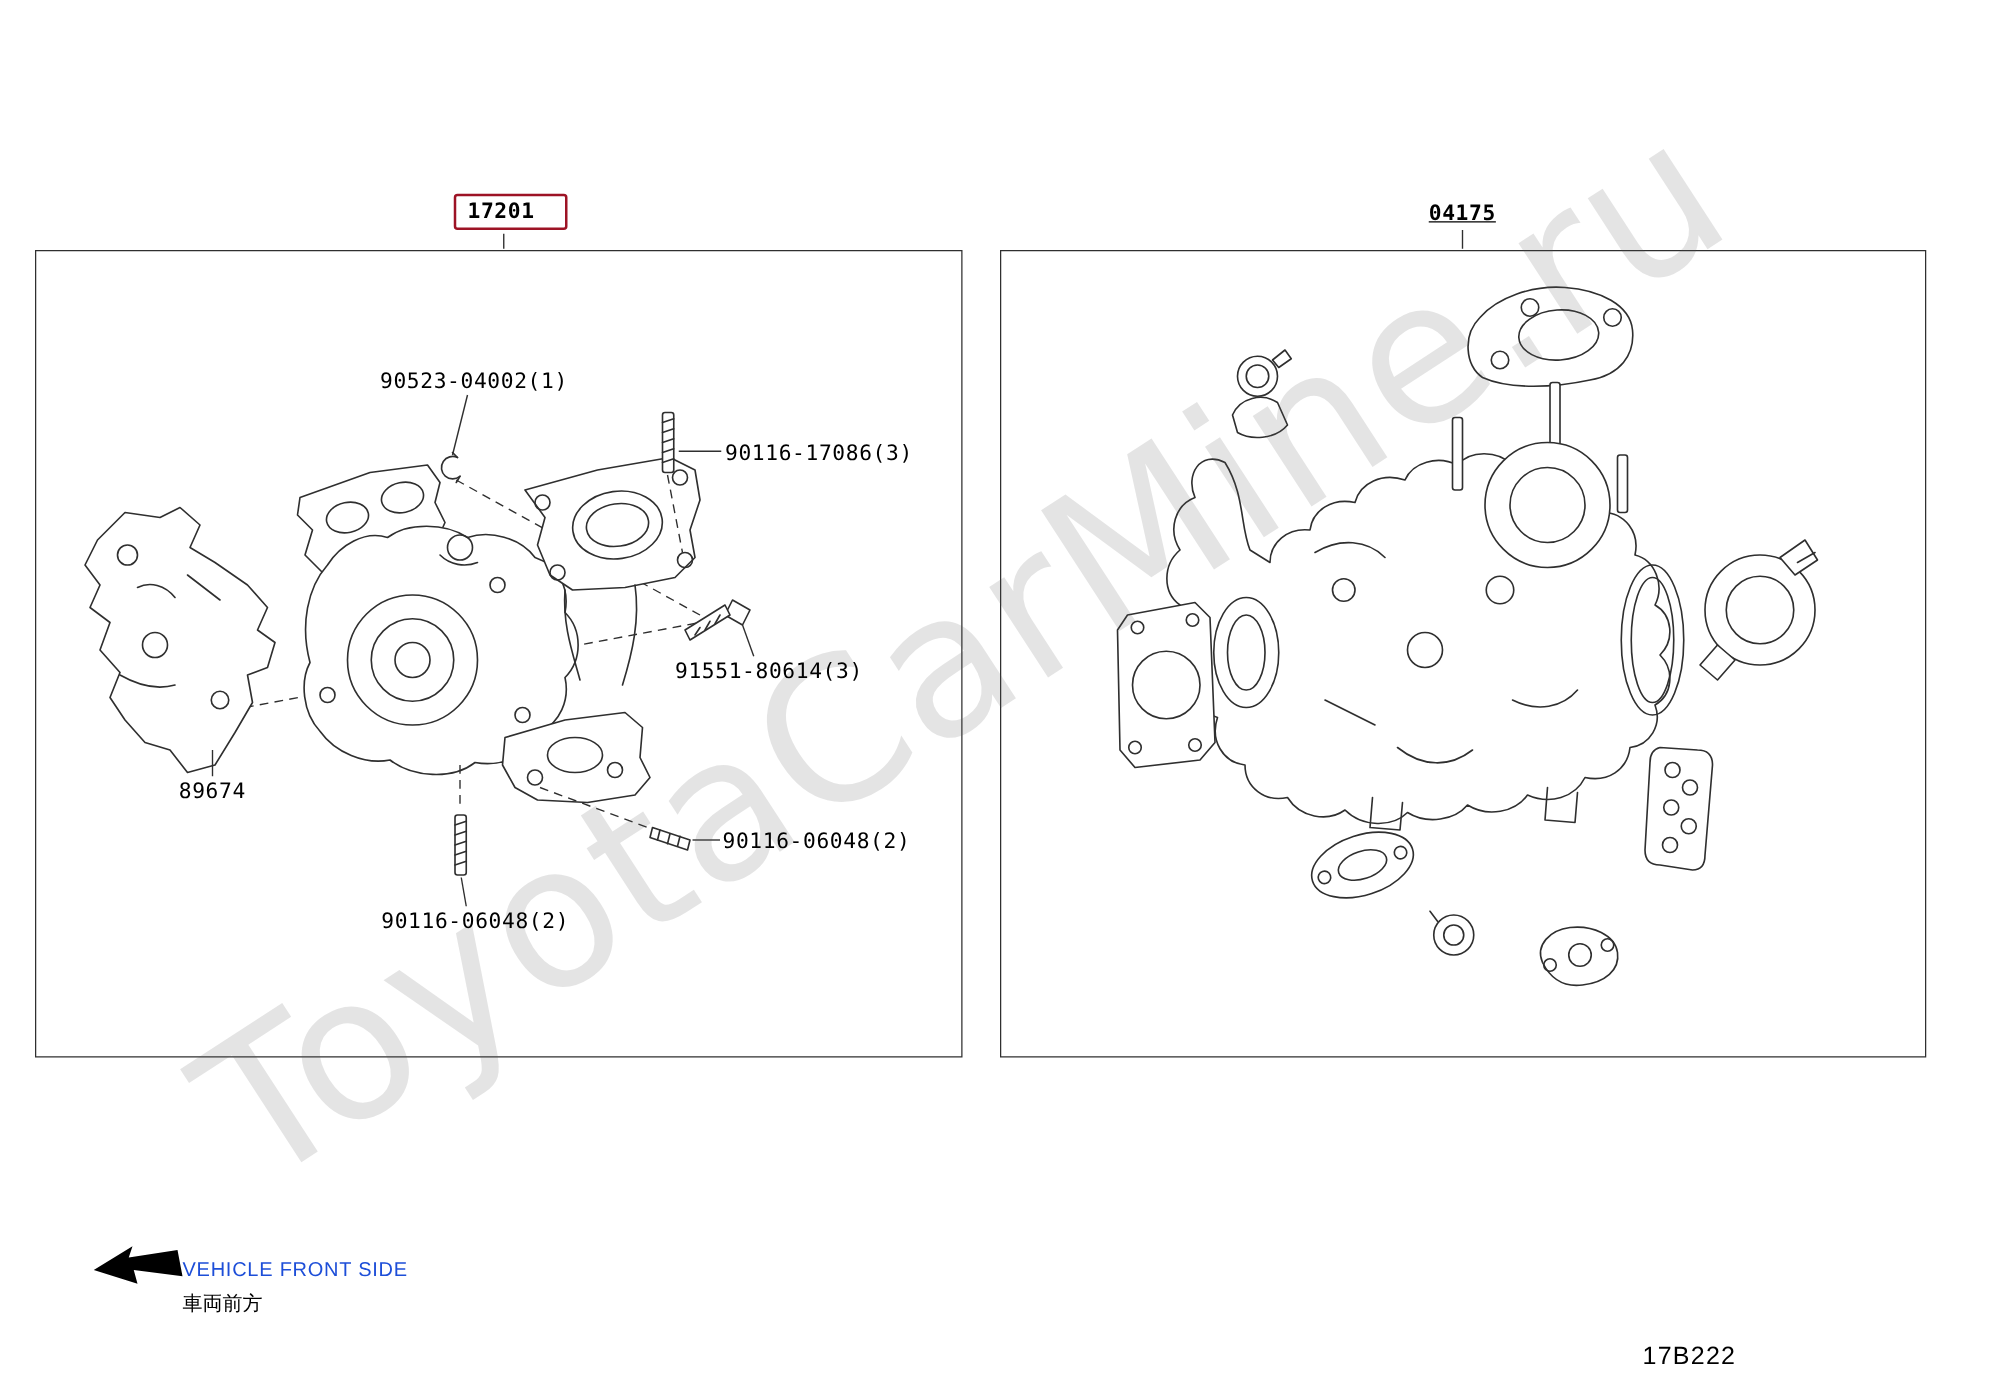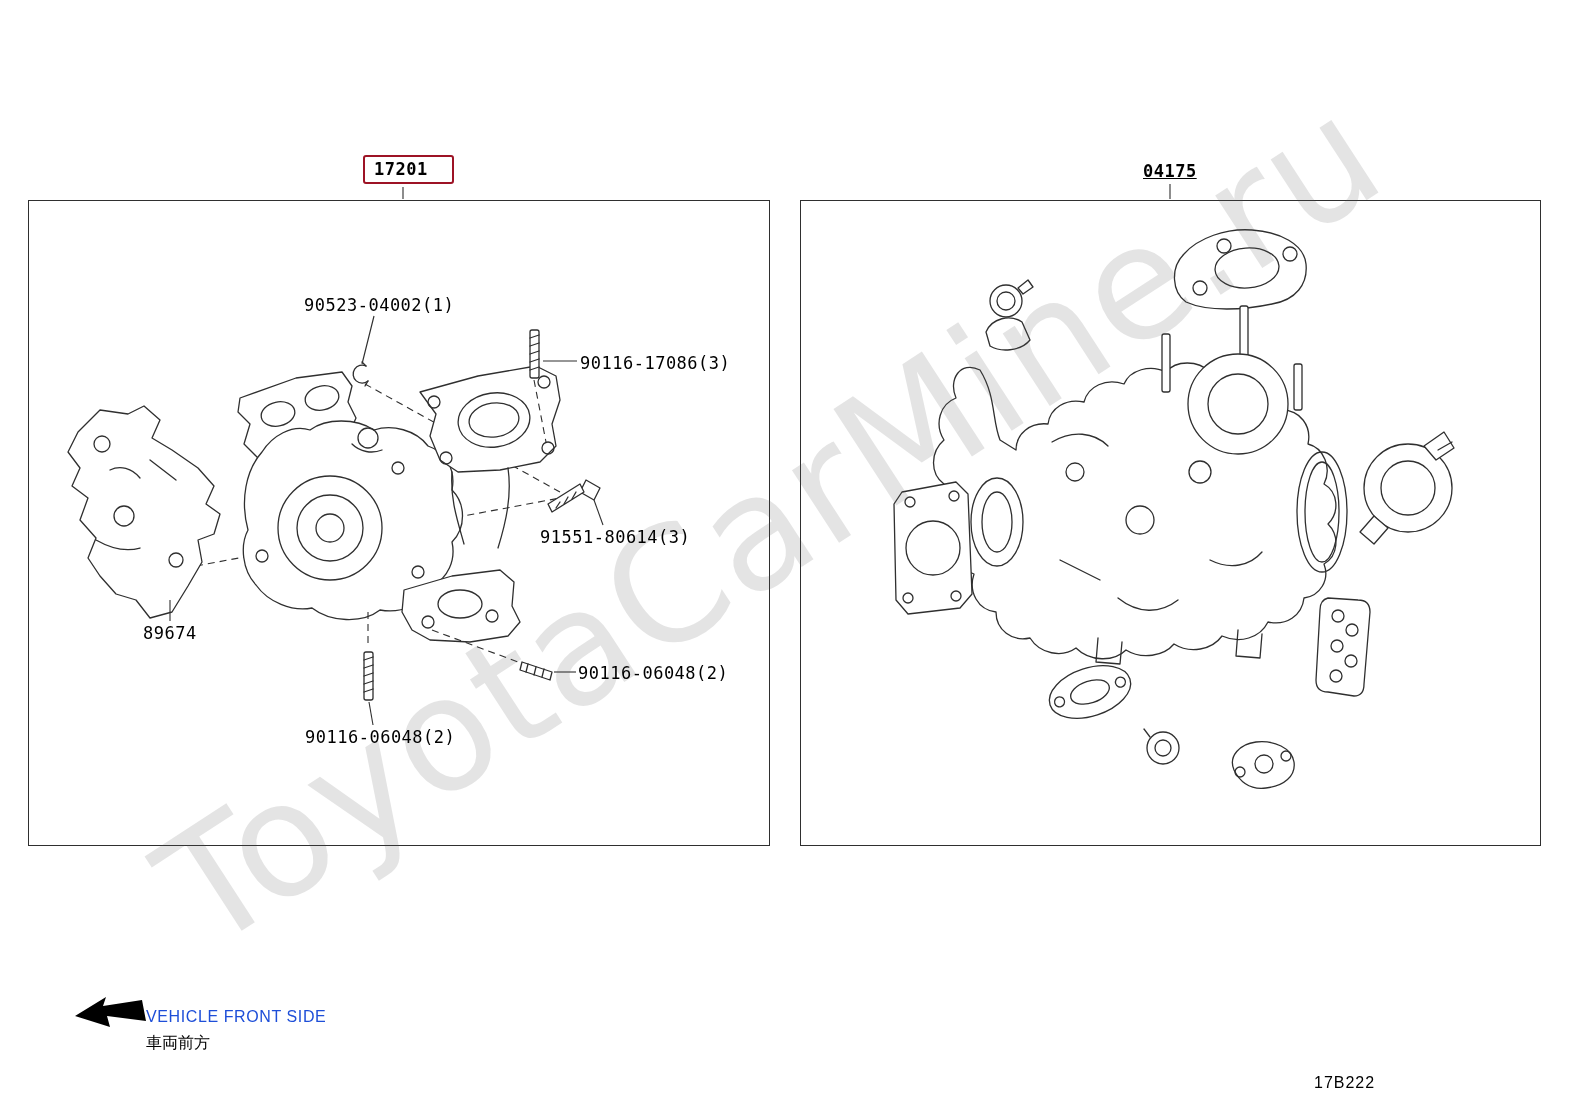--- a/index.html
+++ b/index.html
@@ -64,21 +64,21 @@
     font-size:16px;color:#000;z-index:30;margin-top:48px;
   }
   .footer-en{
     position:absolute;left:146px;top:1008px;
     font-family:"Liberation Sans","DejaVu Sans",sans-serif;
     font-size:16px;color:#1d4ed8;z-index:30;letter-spacing:0.6px;
   }
   .doc-code{
     position:absolute;left:1314px;top:1074px;
     font-family:"Liberation Sans","DejaVu Sans",sans-serif;
-    font-size:16px;color:#000;z-index:30;letter-spacing:1px;
+    font-size:20px;color:#000;z-index:30;letter-spacing:1px;
   }
   svg .ln{stroke:#2f2f2f;stroke-width:1.3;fill:none;stroke-linejoin:round;stroke-linecap:round;}
   svg .fw{stroke:#2f2f2f;stroke-width:1.3;fill:#ffffff;stroke-linejoin:round;stroke-linecap:round;}
   svg .dash{stroke:#2f2f2f;stroke-width:1.1;fill:none;stroke-dasharray:7 5;}
   svg .leader{stroke:#2f2f2f;stroke-width:1.1;fill:none;}
   svg .solid{fill:#000;stroke:none;}
 </style>
 </head>
 <body>
 

